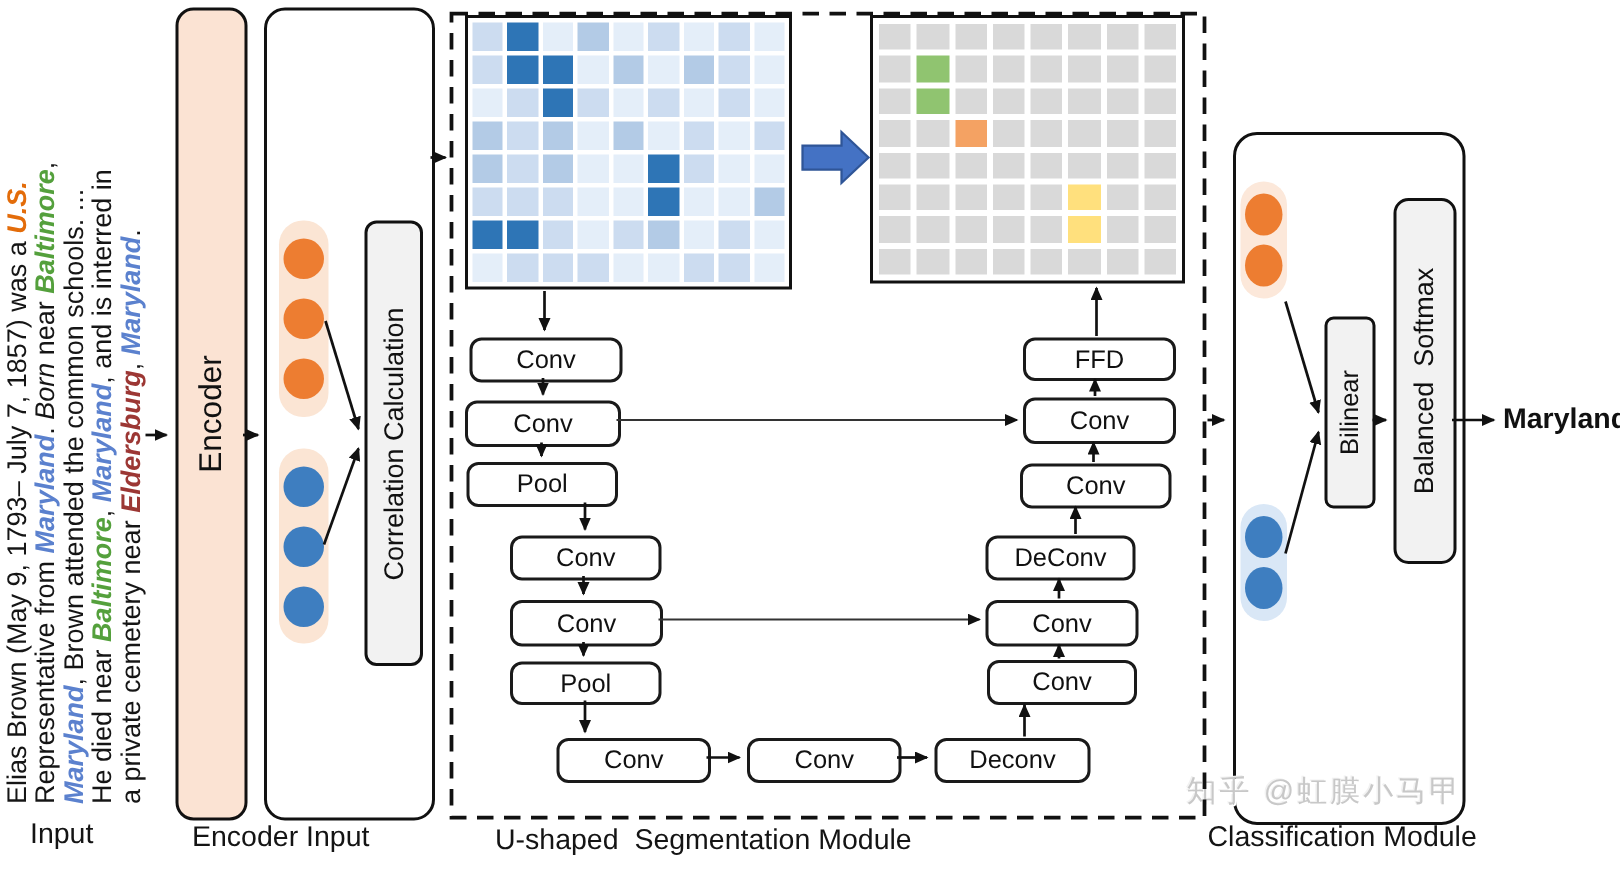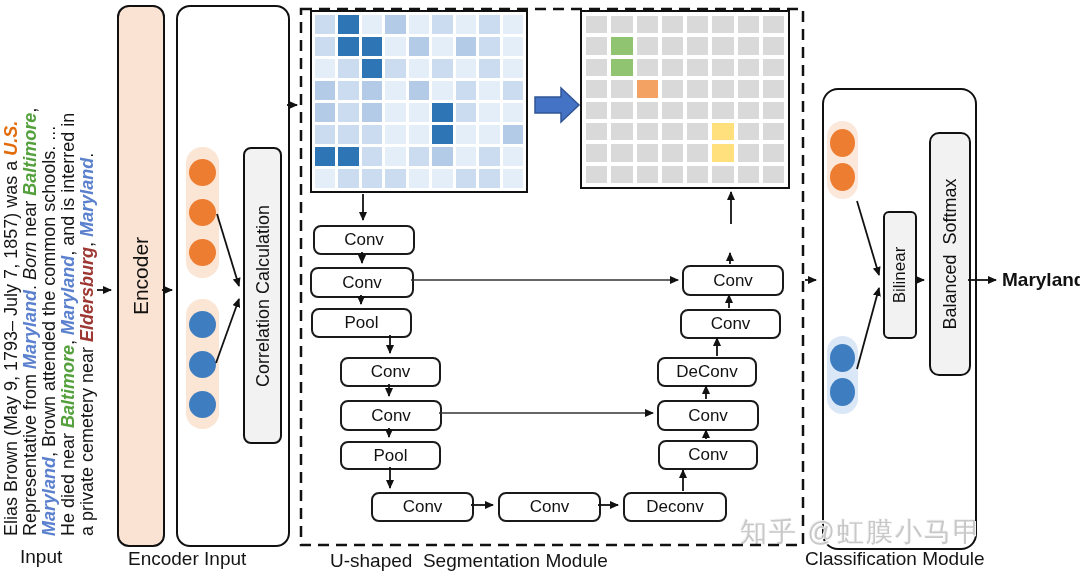--- a/index.html
+++ b/index.html
@@ -56,21 +56,21 @@
 
   
   .cls-module{left:822px;top:88px;width:151px;height:458px;border-radius:16px;}
   .bilinear-box{left:883px;top:211px;width:30px;height:124px;border-radius:6px;}
   .bilinear-box .vlabel{font-size:17px;}
   .softmax-box{left:929px;top:132px;width:38px;height:240px;border-radius:10px;}
   .softmax-box .vlabel{font-size:18px;}
 
   .caption{position:absolute;font-size:19px;color:#141414;text-align:left;white-space:pre;}
   .country{position:absolute;left:1002px;top:269px;font-size:19px;font-weight:bold;white-space:nowrap;}
-  .watermark{position:absolute;left:740px;top:514px;font-size:27px;color:#c8c8c8;
+  .watermark{position:absolute;left:791px;top:514px;font-size:20px;color:#c8c8c8;
              text-shadow:1px 1px 0 #fff,-1px -1px 0 #f2f2f2;white-space:nowrap;letter-spacing:2px;}
 </style>
 </head>
 <body>
 
 <div class="canvas">
 
   <div class="passage-wrap">
     <div class="passage">
         <div><span>Elias Brown (May 9, 1793– July 7, 1857) was a </span><span class="seg-us">U.S.</span></div>
@@ -277,20 +277,23 @@
       <span>Conv</span>
     </div>
   <div class="ubox" style="left:657px;top:357px;width:96px;height:26px">
       <span>DeConv</span>
     </div>
   <div class="ubox" style="left:680px;top:309px;width:97px;height:26px">
       <span>Conv</span>
     </div>
   <div class="ubox" style="left:682px;top:265px;width:98px;height:27px">
       <span>Conv</span>
+    </div>
+  <div class="ubox" style="left:682px;top:225px;width:98px;height:25px">
+      <span>FFD</span>
     </div>
 
   <div class="module-frame cls-module"></div>
   <div class="dot-group cls-orange">
     <div class="dot dot-orange"></div>
     <div class="dot dot-orange"></div>
   </div>
   <div class="dot-group cls-blue">
     <div class="dot dot-blue"></div>
     <div class="dot dot-blue"></div>

